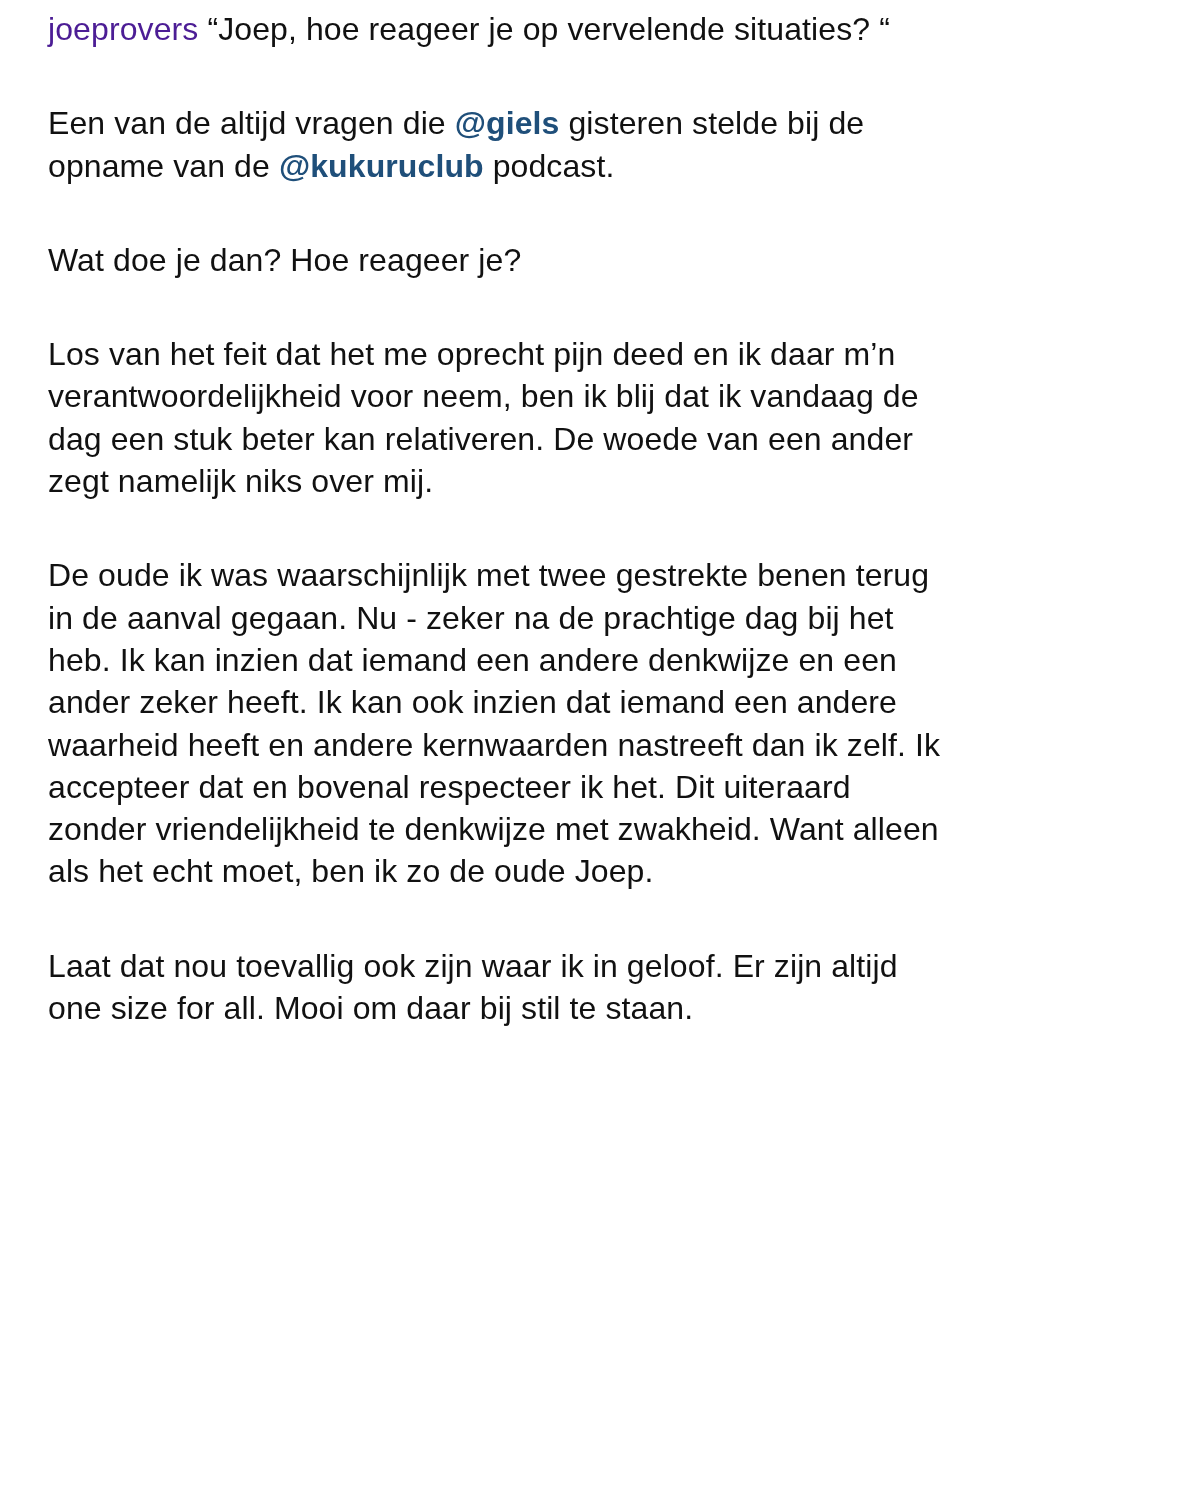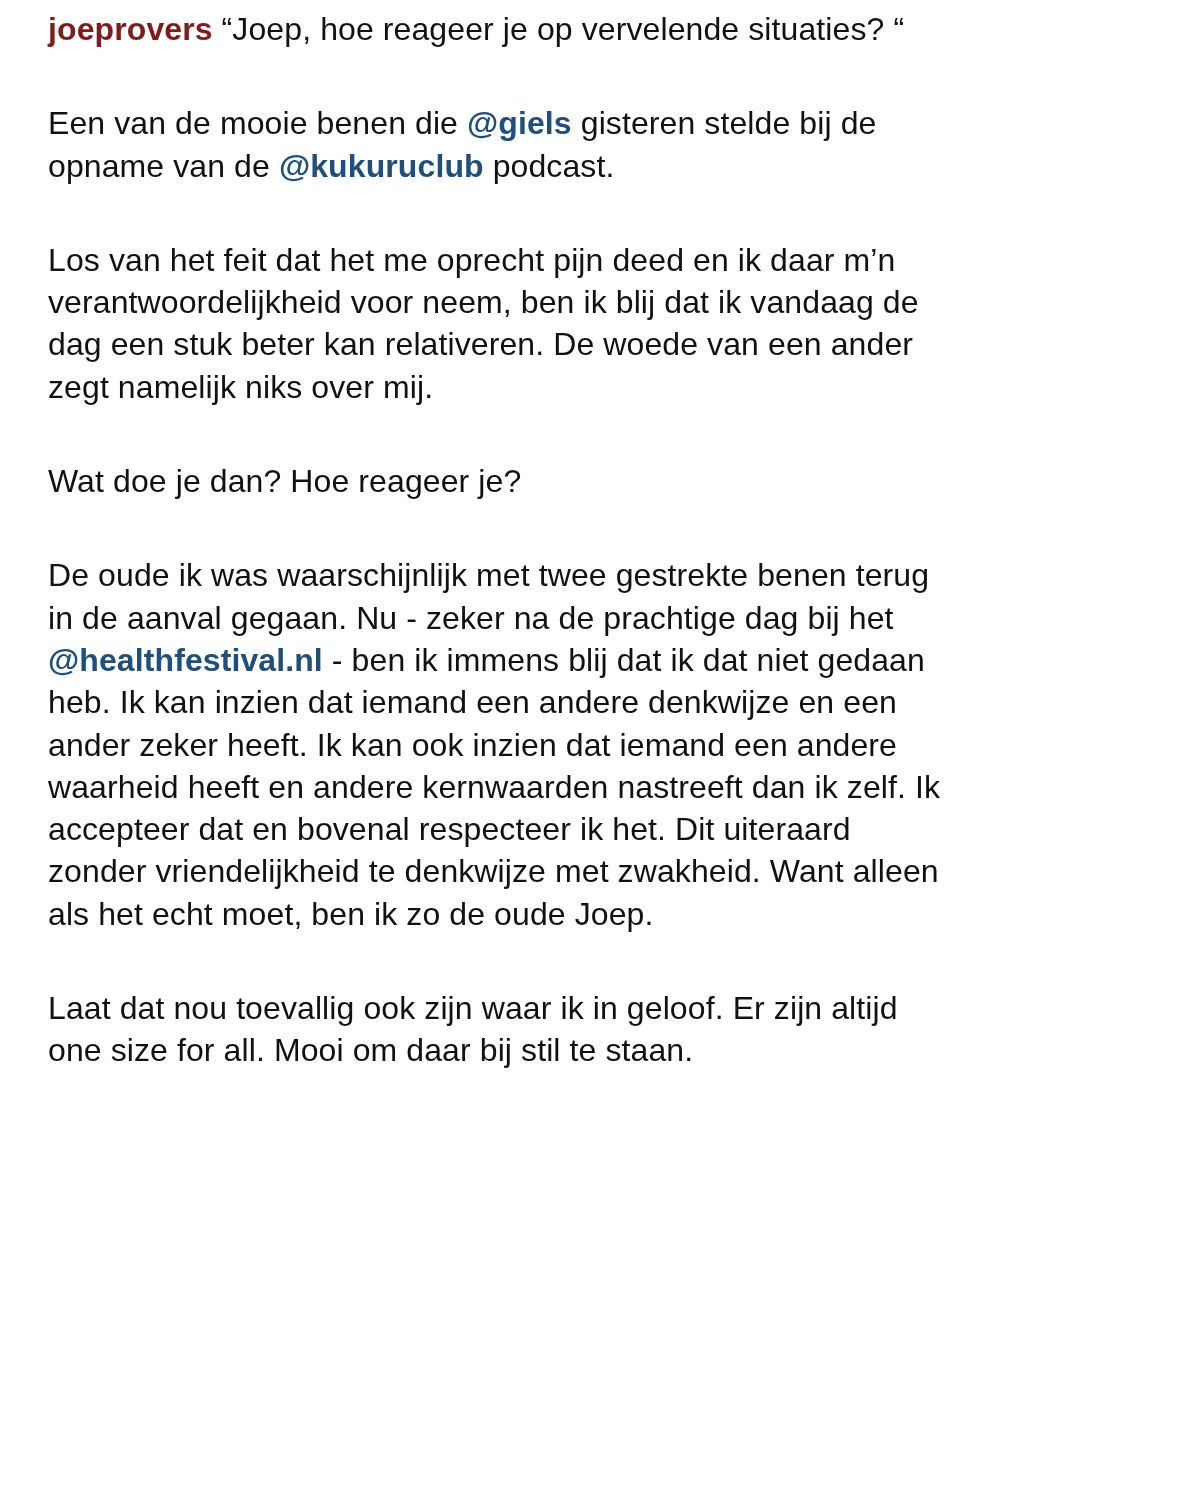--- a/index.html
+++ b/index.html
@@ -5,53 +5,52 @@
   html, body { margin: 0; padding: 0; background: #ffffff; }
   body { width: 1178px; height: 1486px; overflow: hidden; }
   .caption {
     position: absolute; left: 48px; top: 8px; width: 1120px;
     font-family: "Liberation Sans", sans-serif;
     font-size: 32px; line-height: 42.3px; color: #111111;
     letter-spacing: 0.1px;
   }
   .line { white-space: nowrap; height: 42.3px; }
   .para { margin-bottom: 52px; }
-  .username { font-weight: bold; color: #7f1d1d; }
+  .username { font-weight: normal; color: #4c1d95; }
   .mention { color: #1f4f7a; cursor: pointer; font-weight: bold; }
 </style>
 </head>
 <body>
 
 <div class="caption">
 
   <div class="para">
     <div class="line"><span class="username">joeprovers</span><span> “Joep, hoe reageer je op vervelende situaties? “</span></div>
   </div>
 
   <div class="para">
-    <div class="line"><span>Een van de mooie benen die </span><span class="mention">@giels</span><span> gisteren stelde bij de</span></div>
+    <div class="line"><span>Een van de altijd vragen die </span><span class="mention">@giels</span><span> gisteren stelde bij de</span></div>
     <div class="line"><span>opname van de </span><span class="mention">@kukuruclub</span><span> podcast.</span></div>
   </div>
 
+
+  <div class="para">
+    <div class="line">Wat doe je dan? Hoe reageer je?</div>
+  </div>
 
   <div class="para">
     <div class="line">Los van het feit dat het me oprecht pijn deed en ik daar m’n</div>
     <div class="line">verantwoordelijkheid voor neem, ben ik blij dat ik vandaag de</div>
     <div class="line">dag een stuk beter kan relativeren. De woede van een ander</div>
     <div class="line">zegt namelijk niks over mij.</div>
   </div>
 
   <div class="para">
-    <div class="line">Wat doe je dan? Hoe reageer je?</div>
-  </div>
-
-  <div class="para">
     <div class="line">De oude ik was waarschijnlijk met twee gestrekte benen terug</div>
     <div class="line">in de aanval gegaan. Nu - zeker na de prachtige dag bij het</div>
-    <div class="line"><span class="mention">@healthfestival.nl</span><span> - ben ik immens blij dat ik dat niet gedaan</span></div>
     <div class="line">heb. Ik kan inzien dat iemand een andere denkwijze en een</div>
     <div class="line">ander zeker heeft. Ik kan ook inzien dat iemand een andere</div>
     <div class="line">waarheid heeft en andere kernwaarden nastreeft dan ik zelf. Ik</div>
     <div class="line">accepteer dat en bovenal respecteer ik het. Dit uiteraard</div>
     <div class="line">zonder vriendelijkheid te denkwijze met zwakheid. Want alleen</div>
     <div class="line">als het echt moet, ben ik zo de oude Joep.</div>
   </div>
 
 
   <div class="para">

